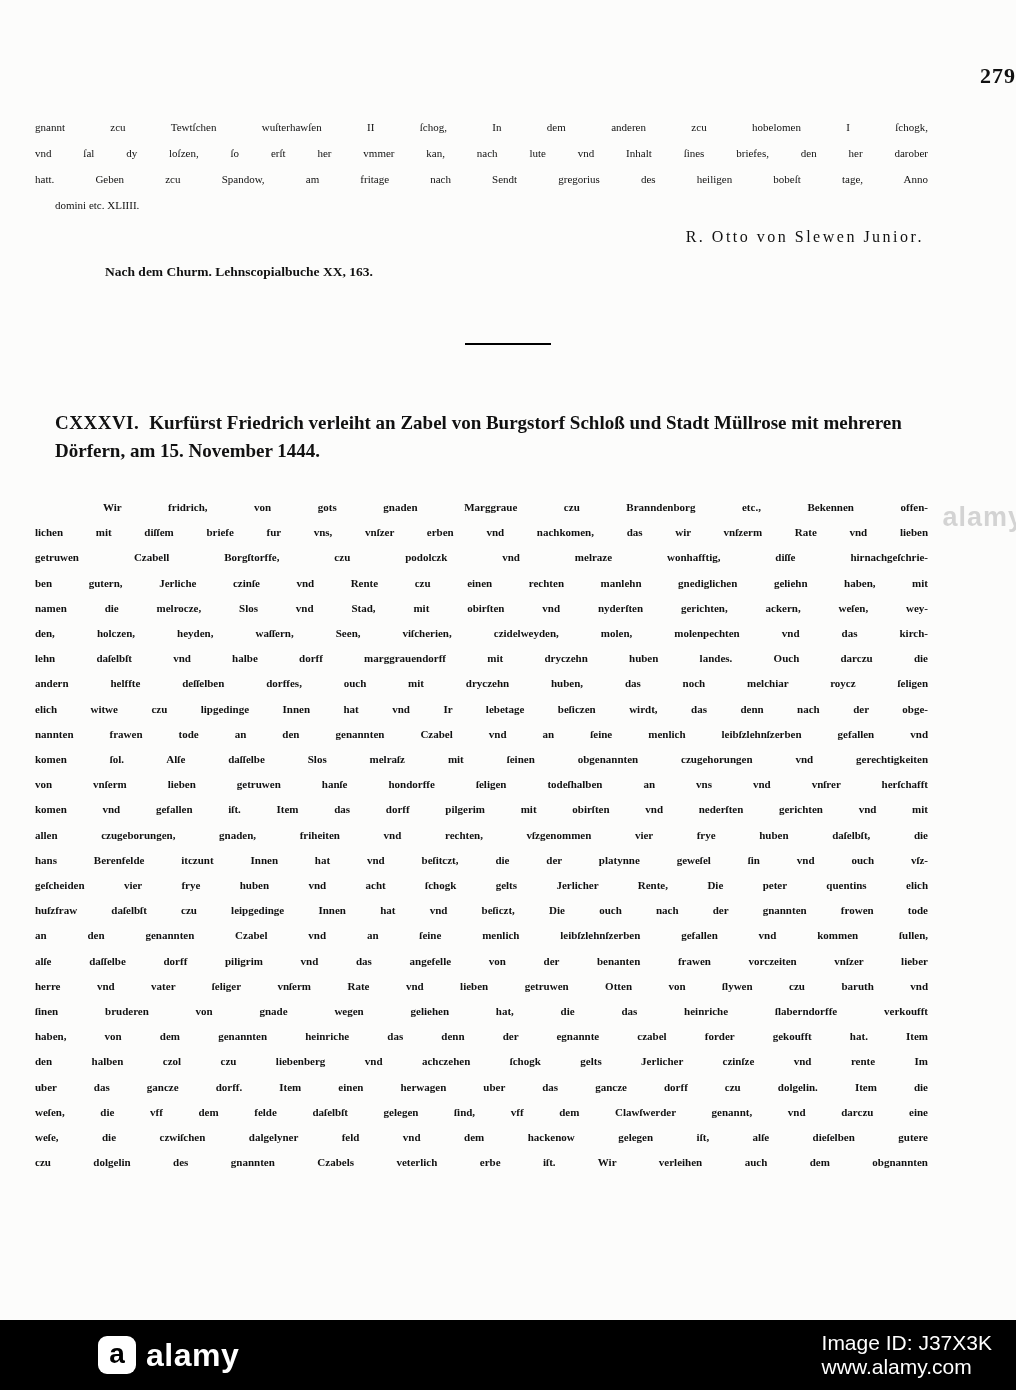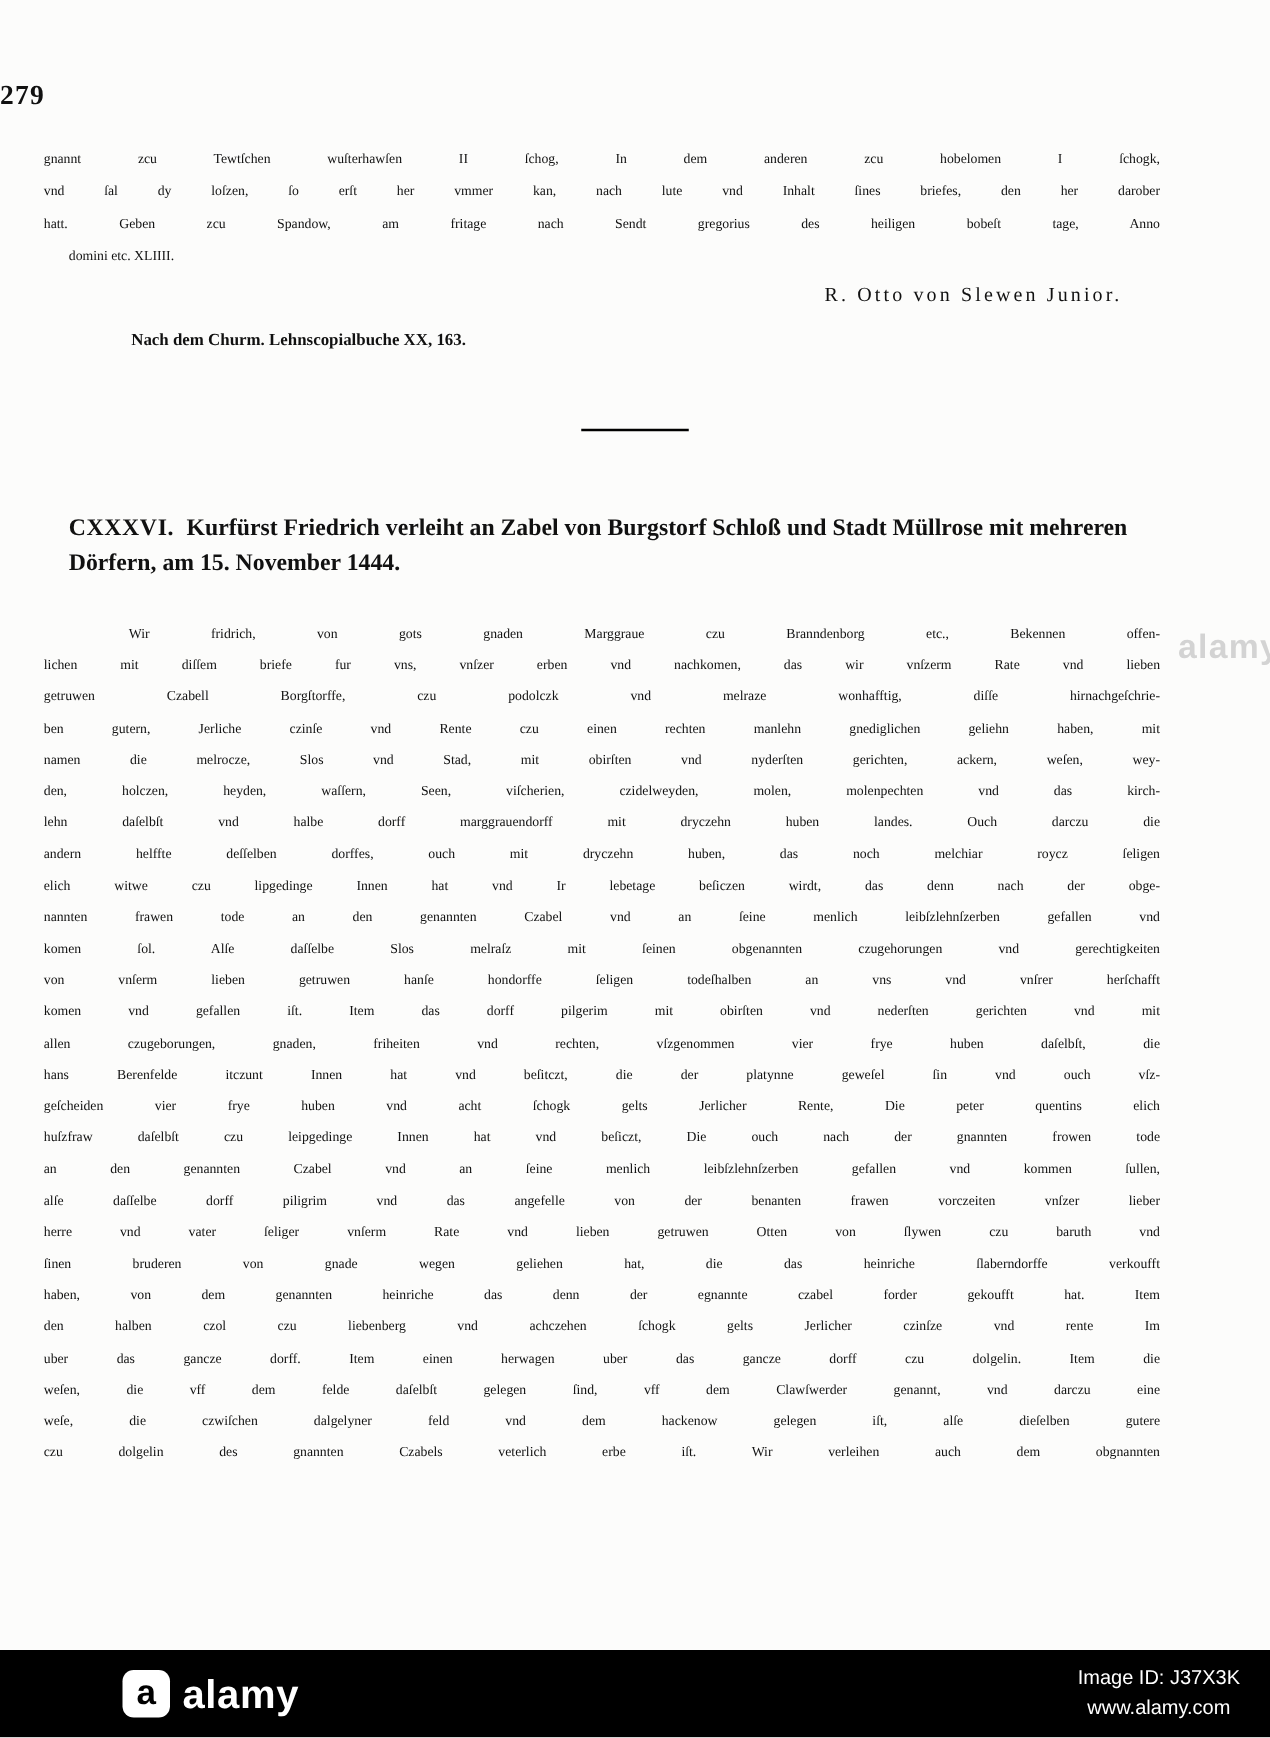--- a/index.html
+++ b/index.html
@@ -8,42 +8,42 @@
     width: 1016px;
     height: 1390px;
     margin: 0 auto;
     background: #fcfcfb;
     overflow: hidden;
     font-family: "Liberation Serif", "DejaVu Serif", serif;
     color: #111;
   }
   .page-number {
     padding-top: 64px;
-    text-align: left;
+    text-align: right;
     font-size: 22px;
     font-weight: bold;
     letter-spacing: 1px;
     line-height: 24px;
   }
   .text-block {
     margin-left: 35px;
     margin-right: 88px;
     font-size: 11px;
   }
   .line {
     text-align: justify;
     text-align-last: justify;
     white-space: normal;
   }
   .intro { margin-top: 26px; line-height: 26px; font-weight: 500; }
   .intro .line:last-child { text-align-last: left; margin-left: 20px; }
   .signature {
     margin-top: 6px;
     text-align: right;
-    padding-right: 118px;
+    padding-right: 92px;
     font-size: 16px;
     letter-spacing: 2.5px;
     line-height: 26px;
     font-weight: 500;
   }
   .source-note {
     margin: 13px 0 0 105px;
     font-size: 13.5px;
     font-weight: bold;
     line-height: 18px;
@@ -56,21 +56,21 @@
   }
   .heading {
     margin: 64px auto 0 auto;
     width: 906px;
     text-align: left;
     font-size: 19px;
     font-weight: bold;
     line-height: 28px;
   }
   .heading .heading-number { margin-right: 10px; letter-spacing: 0.5px; }
-  .body-para { margin-top: 30px; line-height: 25.2px; font-weight: 400; }
+  .body-para { margin-top: 30px; line-height: 25.2px; font-weight: 700; }
   .body-para .line:first-child { text-indent: 68px; }
   .ghost-watermark {
     position: absolute;
     top: 502px;
     right: -8px;
     font-family: "Liberation Sans", "DejaVu Sans", sans-serif;
     font-size: 27px;
     font-weight: bold;
     color: #8a8a8a;
     opacity: 0.35;
@@ -103,21 +103,21 @@
     font-weight: bold;
     line-height: 1;
     padding-bottom: 3px;
     box-sizing: border-box;
   }
   .brand-text {
     font-size: 32px;
     font-weight: bold;
     letter-spacing: 0.5px;
   }
-  .footer-meta { text-align: center; font-size: 16px; line-height: 24px; }
+  .footer-meta { text-align: left; font-size: 21px; line-height: 24px; }
   .image-id span { display: inline; }
 </style>
 </head>
 <body>
 
 <div class="page">
 
   <div class="page-number">279</div>
 
   <div class="text-block intro">

